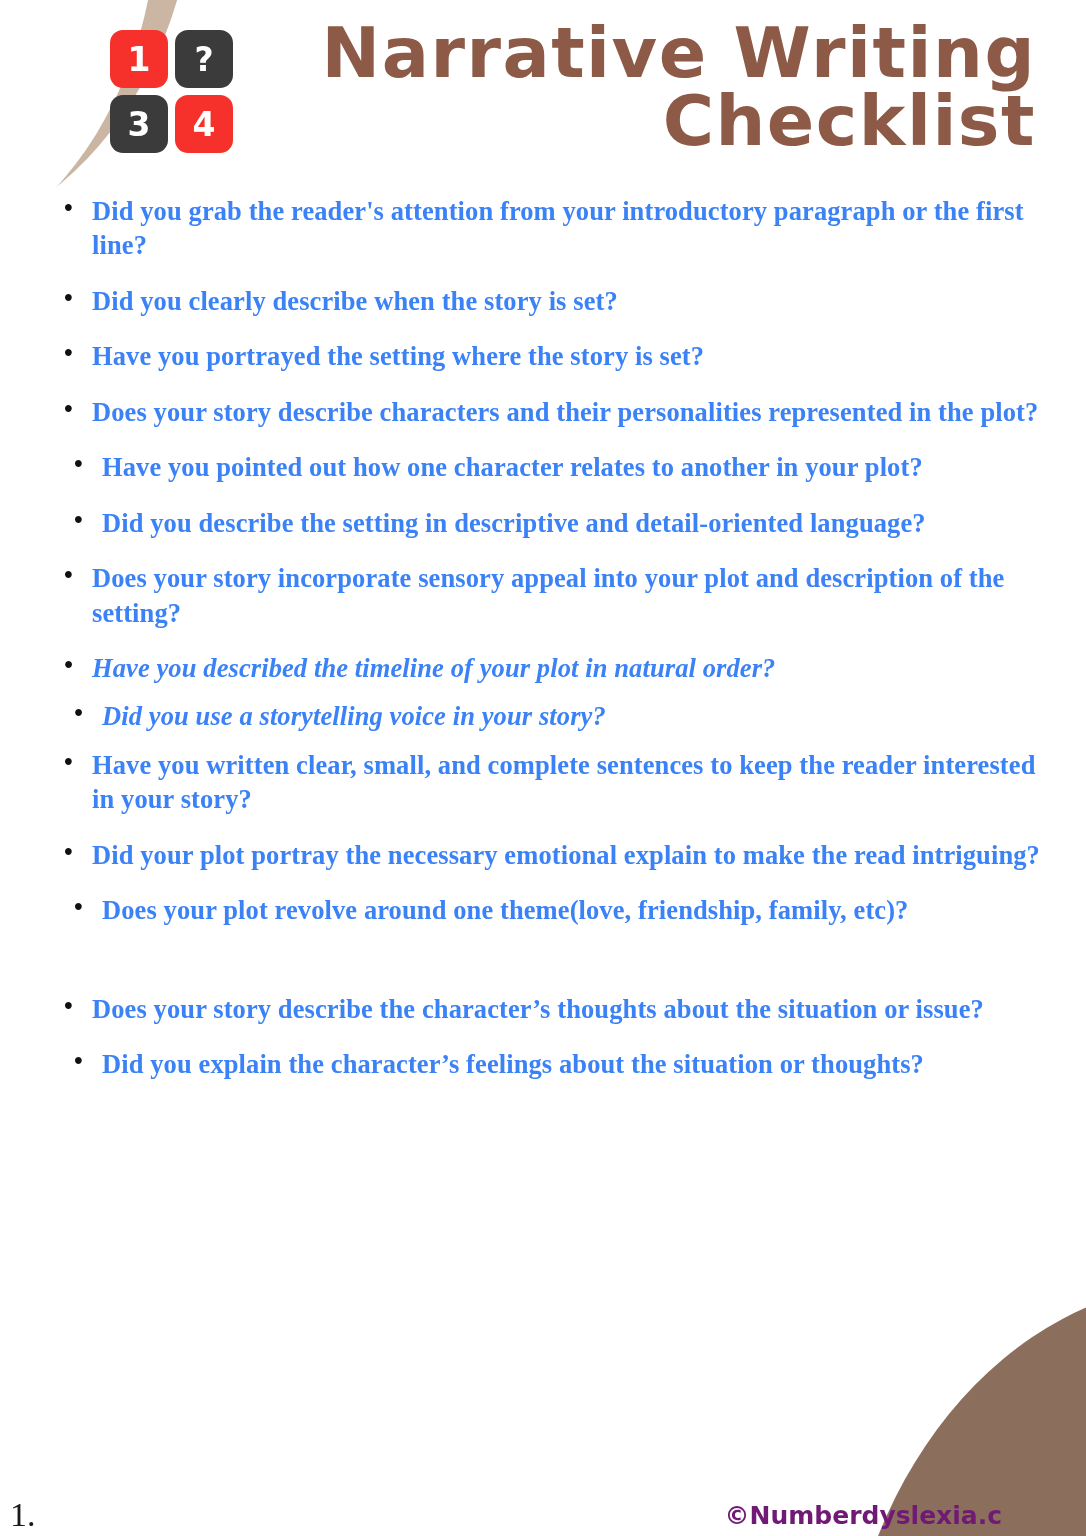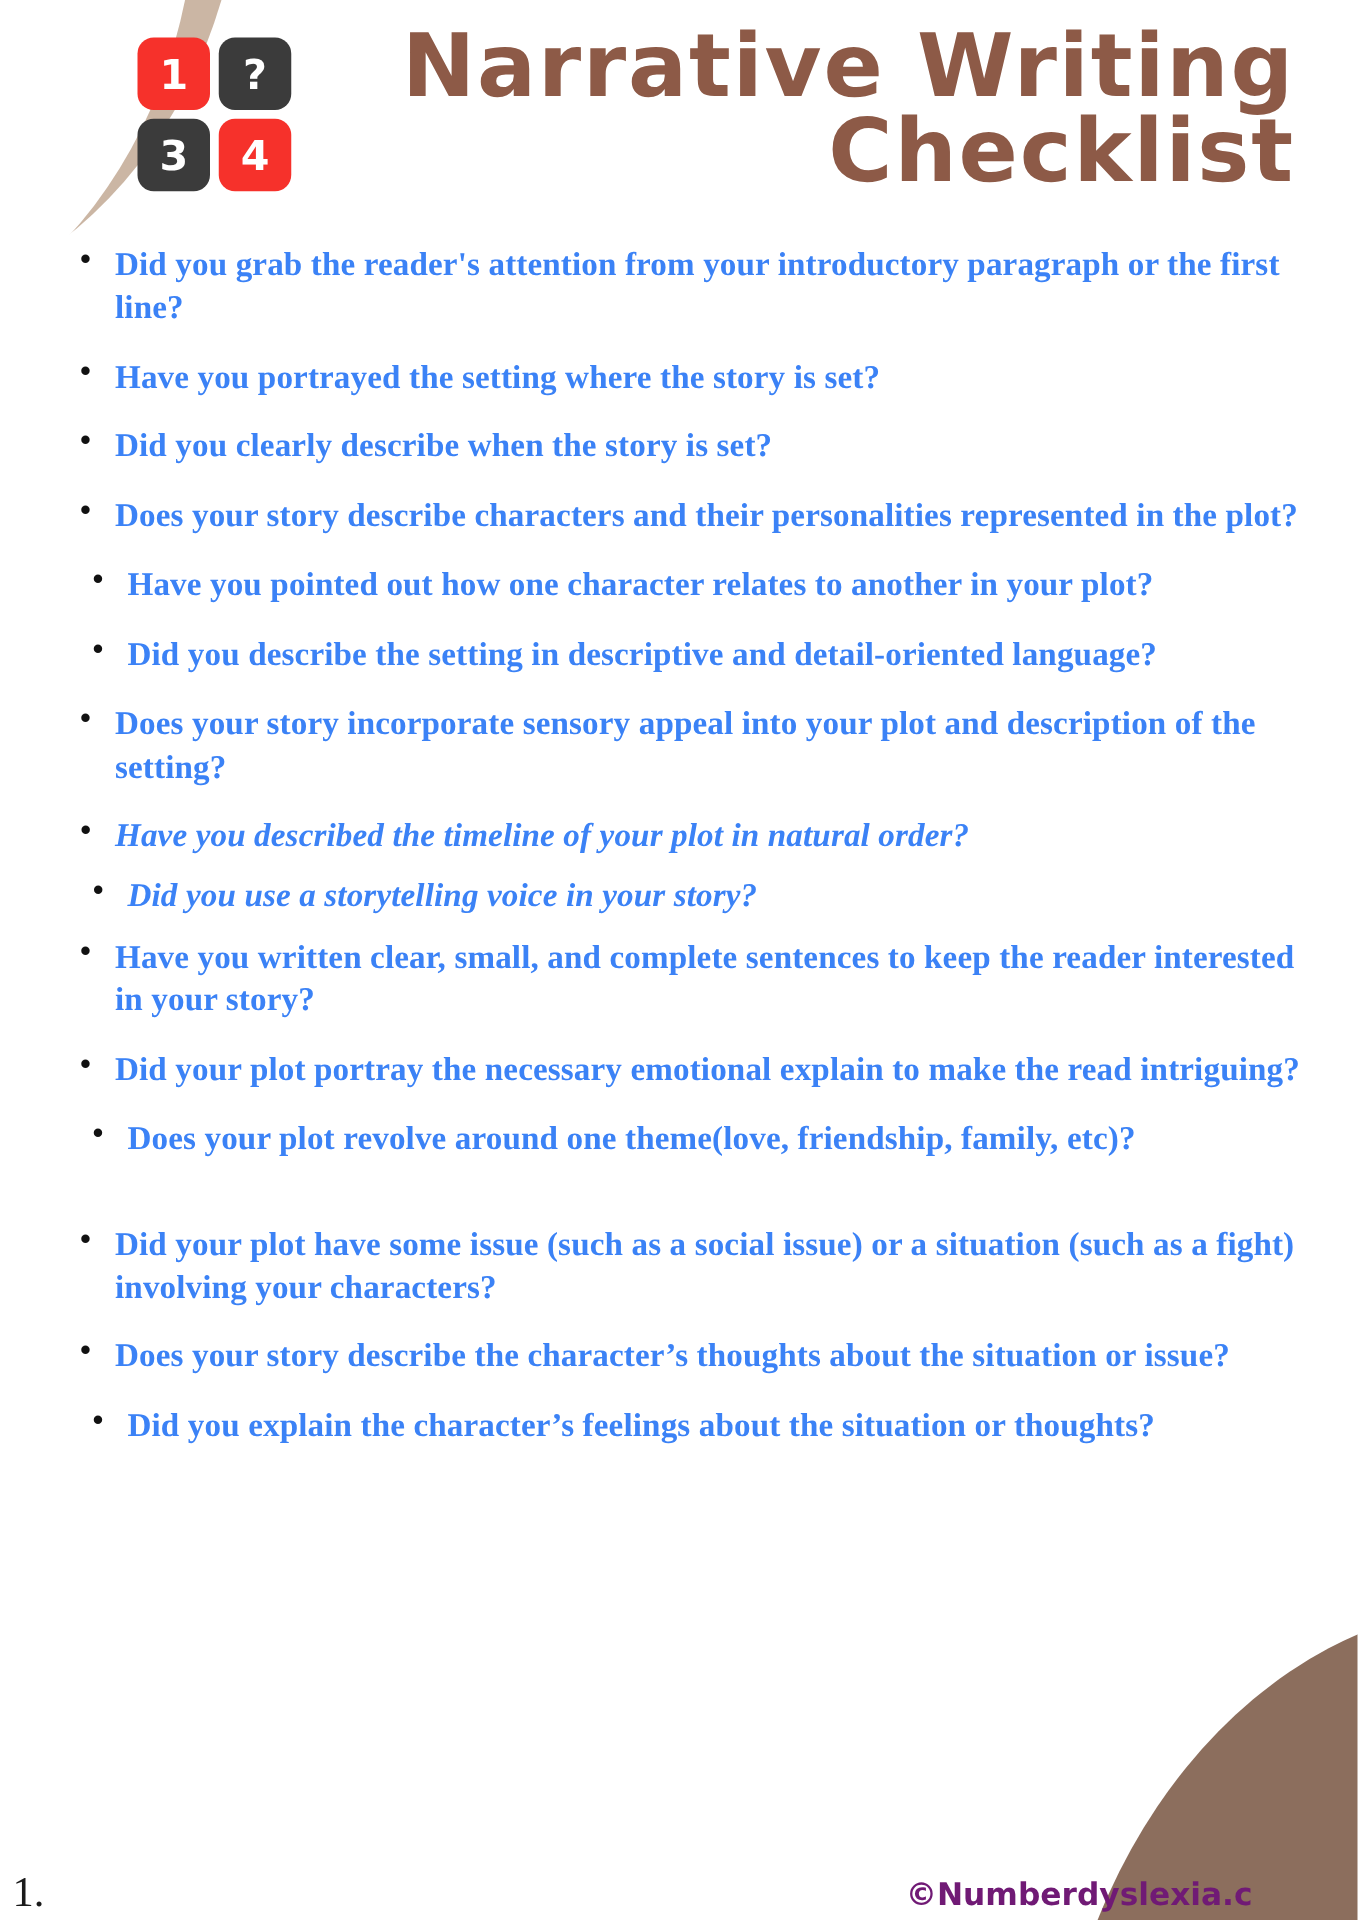--- a/index.html
+++ b/index.html
@@ -133,21 +133,21 @@
     position: absolute;
     left: 14px;
     top: -2px;
     font-size: 25px;
     line-height: 1.30;
     color: #111111;
   }
   .item.justify { text-align: justify; }
   .item.indent  { padding-left: 52px; }
   .item.indent::before { left: 24px; }
-  .item.gap-after { margin-bottom: 50px; }
+  .item.gap-after { margin-bottom: 64px; }
   .item.tight { margin-bottom: 14px; font-style: italic; }
 
   
   .footer {
     position: absolute;
     left: 0;
     right: 0;
     bottom: 0;
     height: 70px;
     z-index: 3;
@@ -197,32 +197,31 @@
         </div>
     </div>
     <div class="title-wrap">
       <h1 class="title">Narrative Writing
 Checklist</h1>
     </div>
   </div>
 
   <ul class="checklist">
     <li class="item">Did you grab the reader's attention from your introductory paragraph or the first line?</li>
+    <li class="item">Did you clearly describe when the story is set?</li>
     <li class="item">Have you portrayed the setting where the story is set?</li>
-    <li class="item">Did you clearly describe when the story is set?</li>
     <li class="item">Does your story describe characters and their personalities represented in the plot?</li>
     <li class="item justify indent">Have you pointed out how one character relates to another in your plot?</li>
     <li class="item justify indent">Did you describe the setting in descriptive and detail-oriented language?</li>
     <li class="item">Does your story incorporate sensory appeal into your plot and description of the setting?</li>
     <li class="item tight">Have you described the timeline of your plot in natural order?</li>
     <li class="item indent tight">Did you use a storytelling voice in your story?</li>
     <li class="item">Have you written clear, small, and complete sentences to keep the reader interested in your story?</li>
     <li class="item justify">Did your plot portray the necessary emotional explain to make the read intriguing?</li>
     <li class="item indent gap-after">Does your plot revolve around one theme(love, friendship, family, etc)?</li>
-    <li class="item">Did your plot have some issue (such as a social issue) or a situation (such as a fight) involving your characters?</li>
     <li class="item justify">Does your story describe the character’s thoughts about the situation or issue?</li>
     <li class="item indent">Did you explain the character’s feelings about the situation or thoughts?</li>
   </ul>
 
   <div class="footer">
     <div class="page-number">1.</div>
     <div class="watermark">©Numberdyslexia.c</div>
   </div>
 
 </div>

